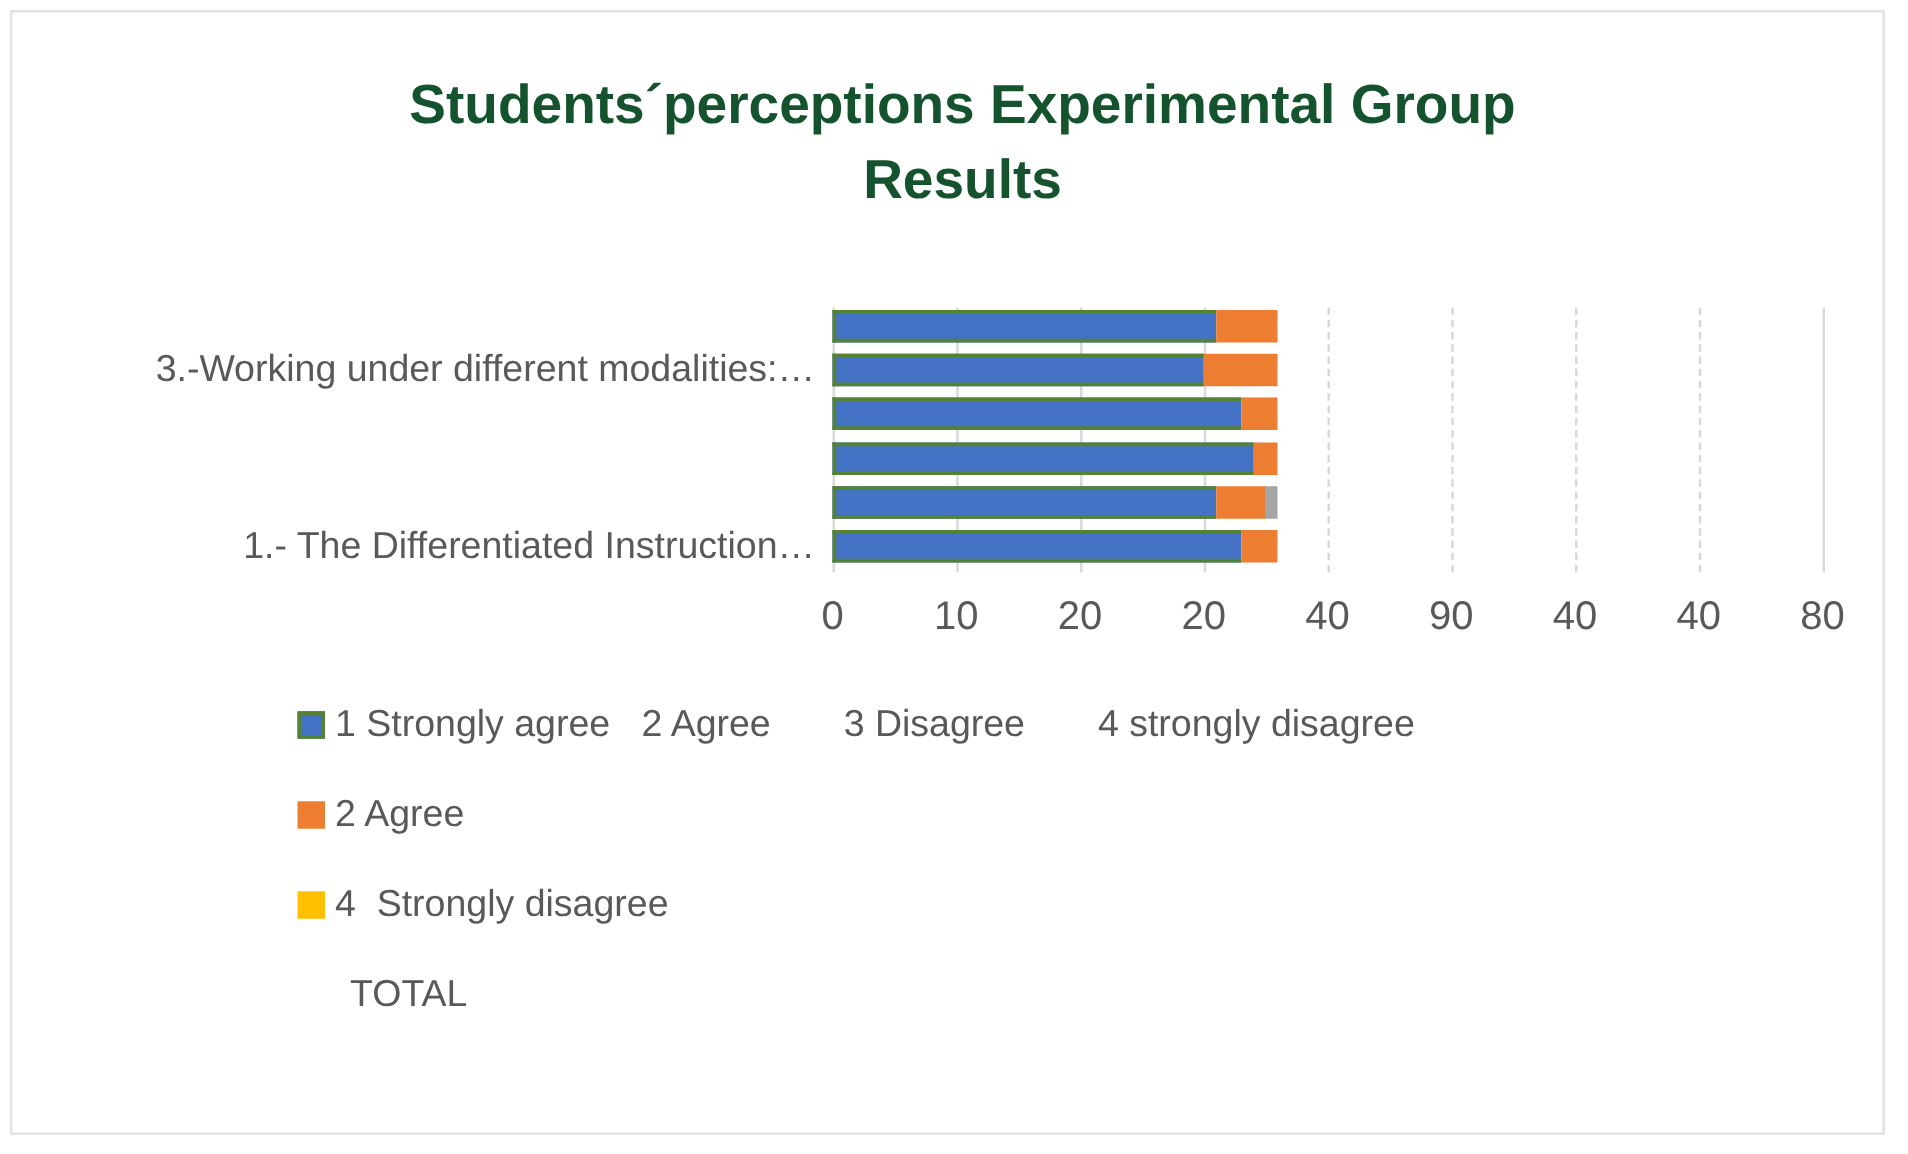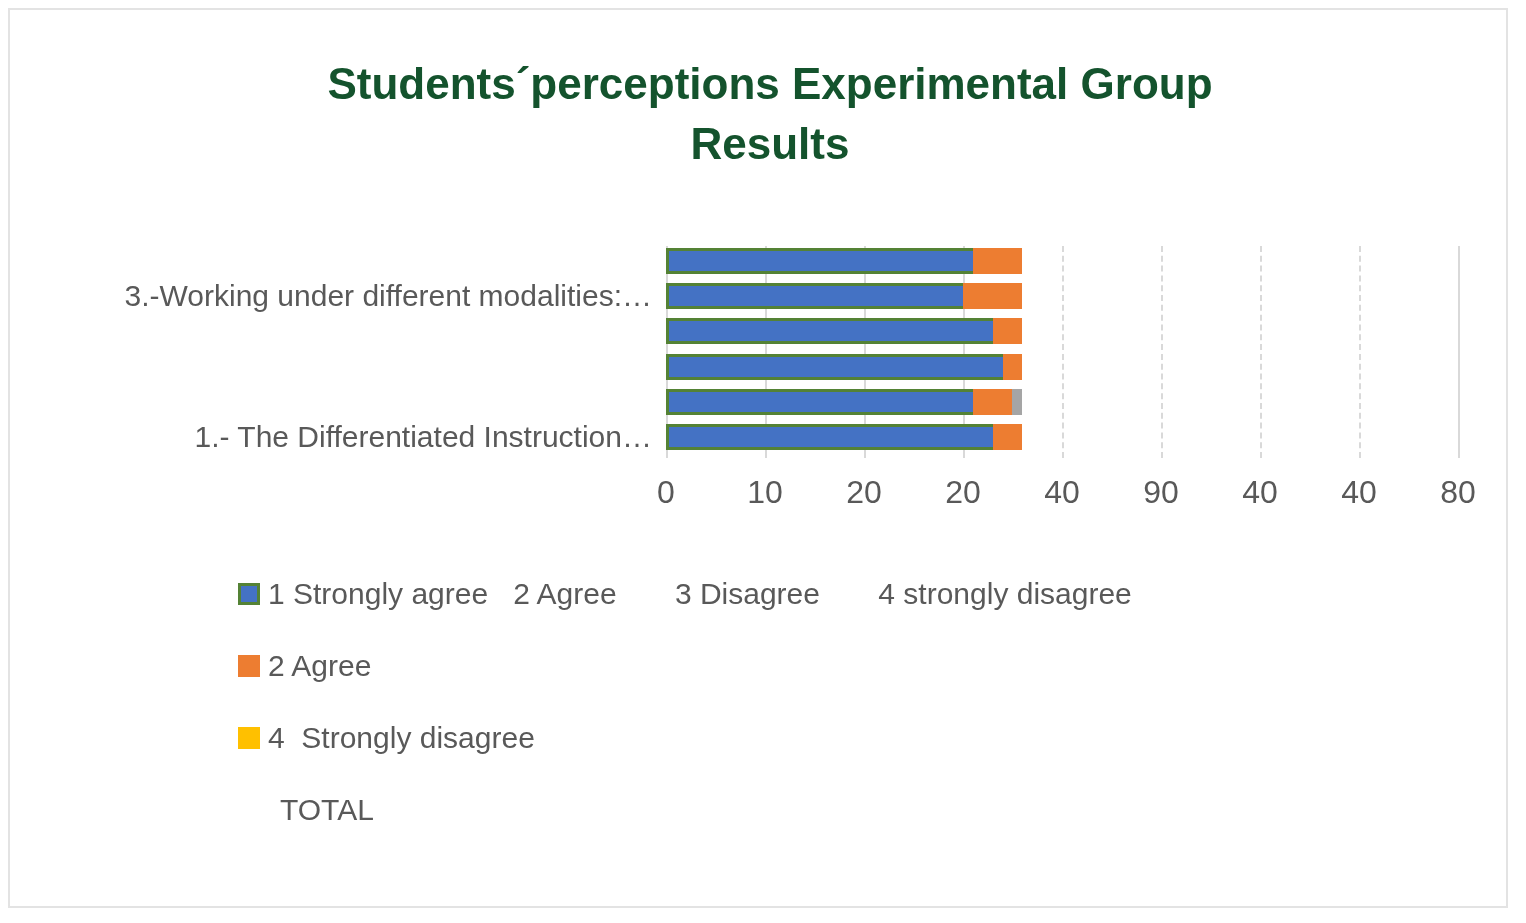--- a/index.html
+++ b/index.html
@@ -80,21 +80,21 @@
     position:absolute;
     font-size:32px;
     line-height:40px;
     color:#595959;
     text-align:center;
     transform:translateX(-50%);
   }
 
   
   #legend{
-    position:absolute;left:228px;top:548px;
+    position:absolute;left:228px;top:534px;
     width:1200px;
   }
   .leg-item{
     display:flex;align-items:center;
     height:72px;
   }
   .swatch{
     width:22px;height:22px;
     margin-right:8px;
     flex:0 0 auto;

